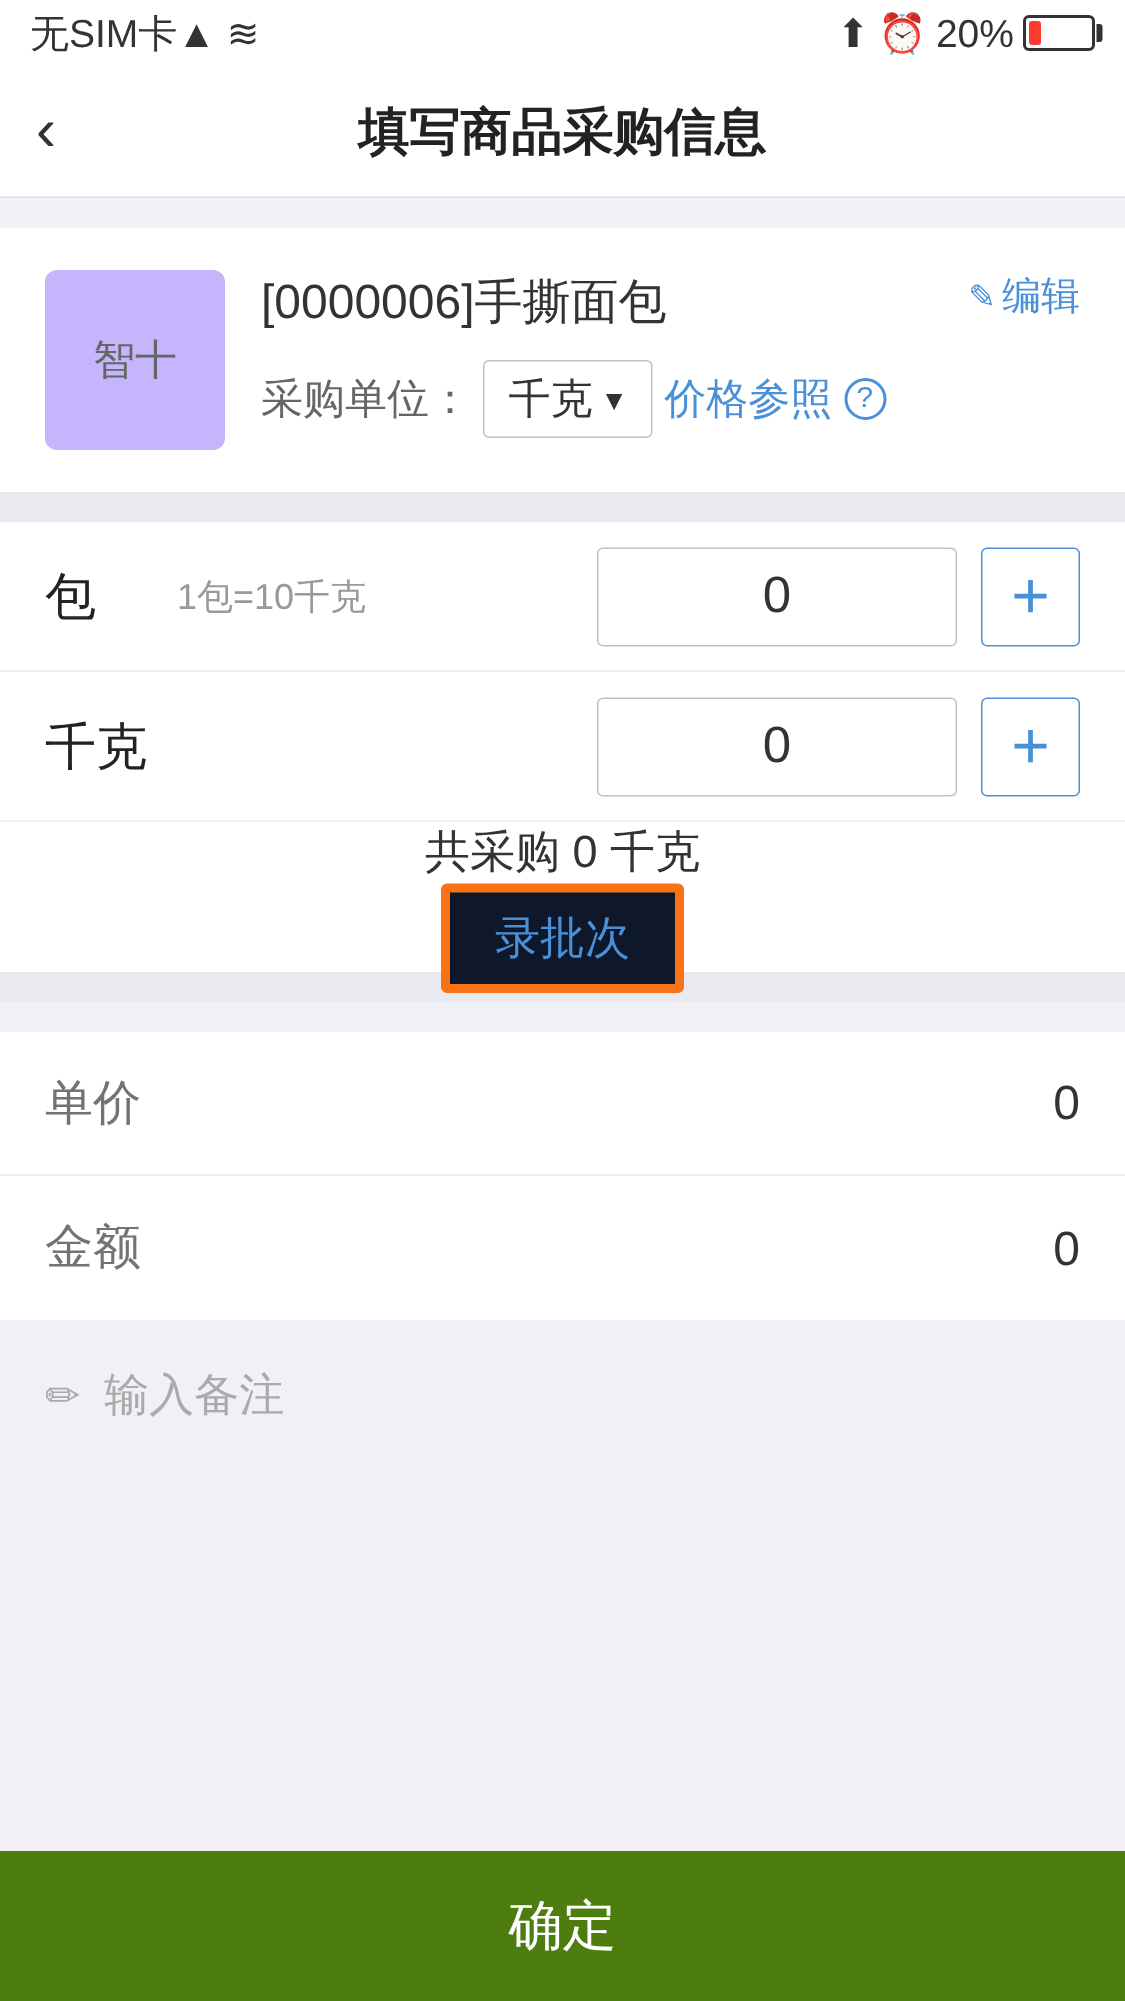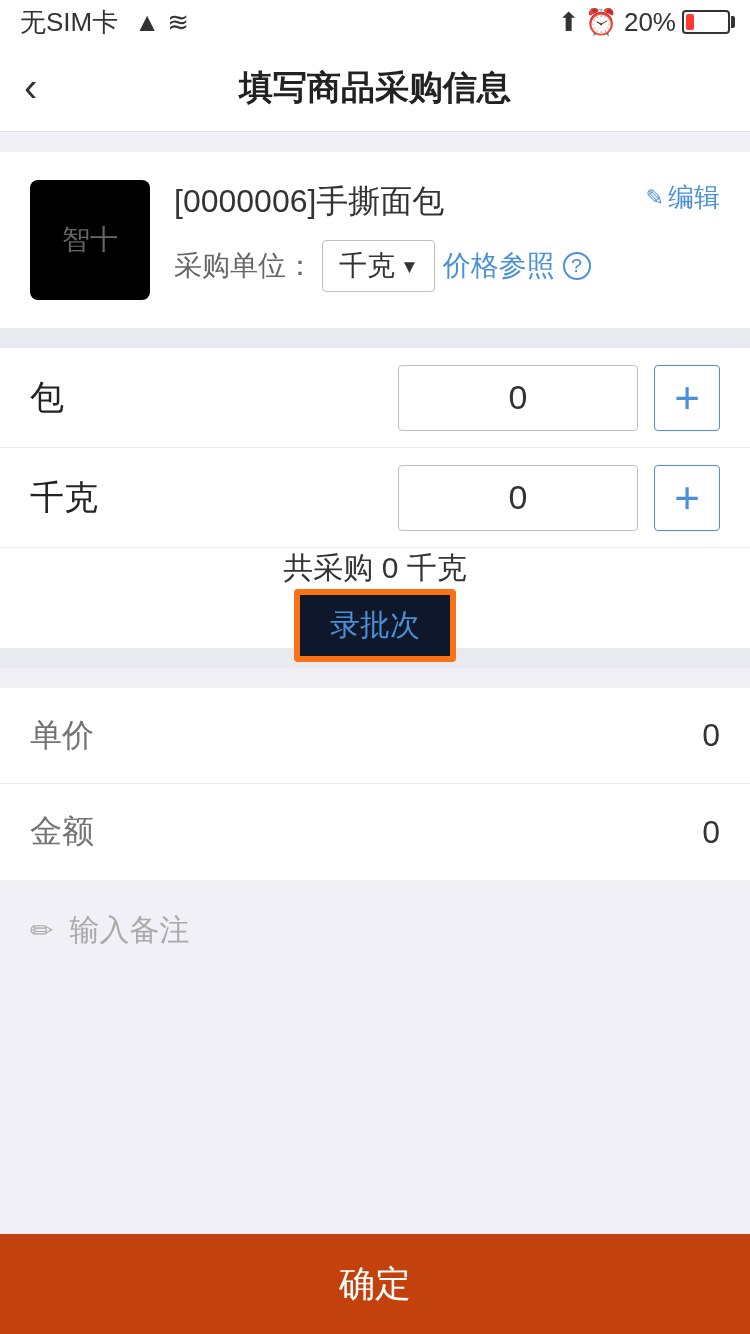--- a/index.html
+++ b/index.html
@@ -15,21 +15,21 @@
     
     .status-bar {
       height: 44px;
       background: #fff;
       display: flex;
       align-items: center;
       justify-content: space-between;
       padding: 0 20px;
       font-size: 28px;
     }
-    .status-left { display: flex; align-items: center; gap: 16px; font-size: 26px; }
+    .status-left { display: flex; align-items: center; gap: 0; font-size: 26px; }
     .status-center { font-size: 30px; font-weight: 500; }
     .status-right { display: flex; align-items: center; gap: 6px; font-size: 26px; }
     .battery-icon {
       width: 48px; height: 24px;
       border: 2px solid #333;
       border-radius: 4px;
       position: relative;
       display: inline-flex;
       align-items: center;
       padding: 2px;
@@ -80,21 +80,21 @@
       background: #fff;
       margin-top: 20px;
       padding: 28px 30px;
       display: flex;
       align-items: flex-start;
       gap: 24px;
     }
     .product-image {
       width: 120px;
       height: 120px;
-      background: #000000;
+      background: #c4b5fd;
       border-radius: 8px;
       display: flex;
       align-items: center;
       justify-content: center;
       flex-shrink: 0;
     }
     .product-logo-text {
       font-size: 28px;
       color: #666;
       text-align: center;
@@ -278,21 +278,21 @@
       background: #f0f0f6;
       min-height: 300px;
     }
 
     
     .confirm-btn-wrapper {
       position: fixed;
       bottom: 0;
       left: 0;
       width: 750px;
-      background: #c2410c;
+      background: #4d7c0f;
       height: 100px;
       display: flex;
       align-items: center;
       justify-content: center;
       cursor: pointer;
     }
     .confirm-btn-text {
       font-size: 36px;
       color: #fff;
       font-weight: 500;
@@ -353,20 +353,21 @@
     </div>
   </div>
 </div>
 
 <div class="section-divider"></div>
 
 <div class="input-section">
 
   <div class="input-row">
     <span class="input-row-label">包</span>
+    <span class="input-sub-label">1包=10千克</span>
     <div class="input-spacer"></div>
     <div class="qty-input-box">0</div>
     <div class="plus-btn">+</div>
   </div>
 
   <div class="input-row">
     <span class="input-row-label">千克</span>
     <div class="input-spacer"></div>
     <div class="qty-input-box">0</div>
     <div class="plus-btn">+</div>

